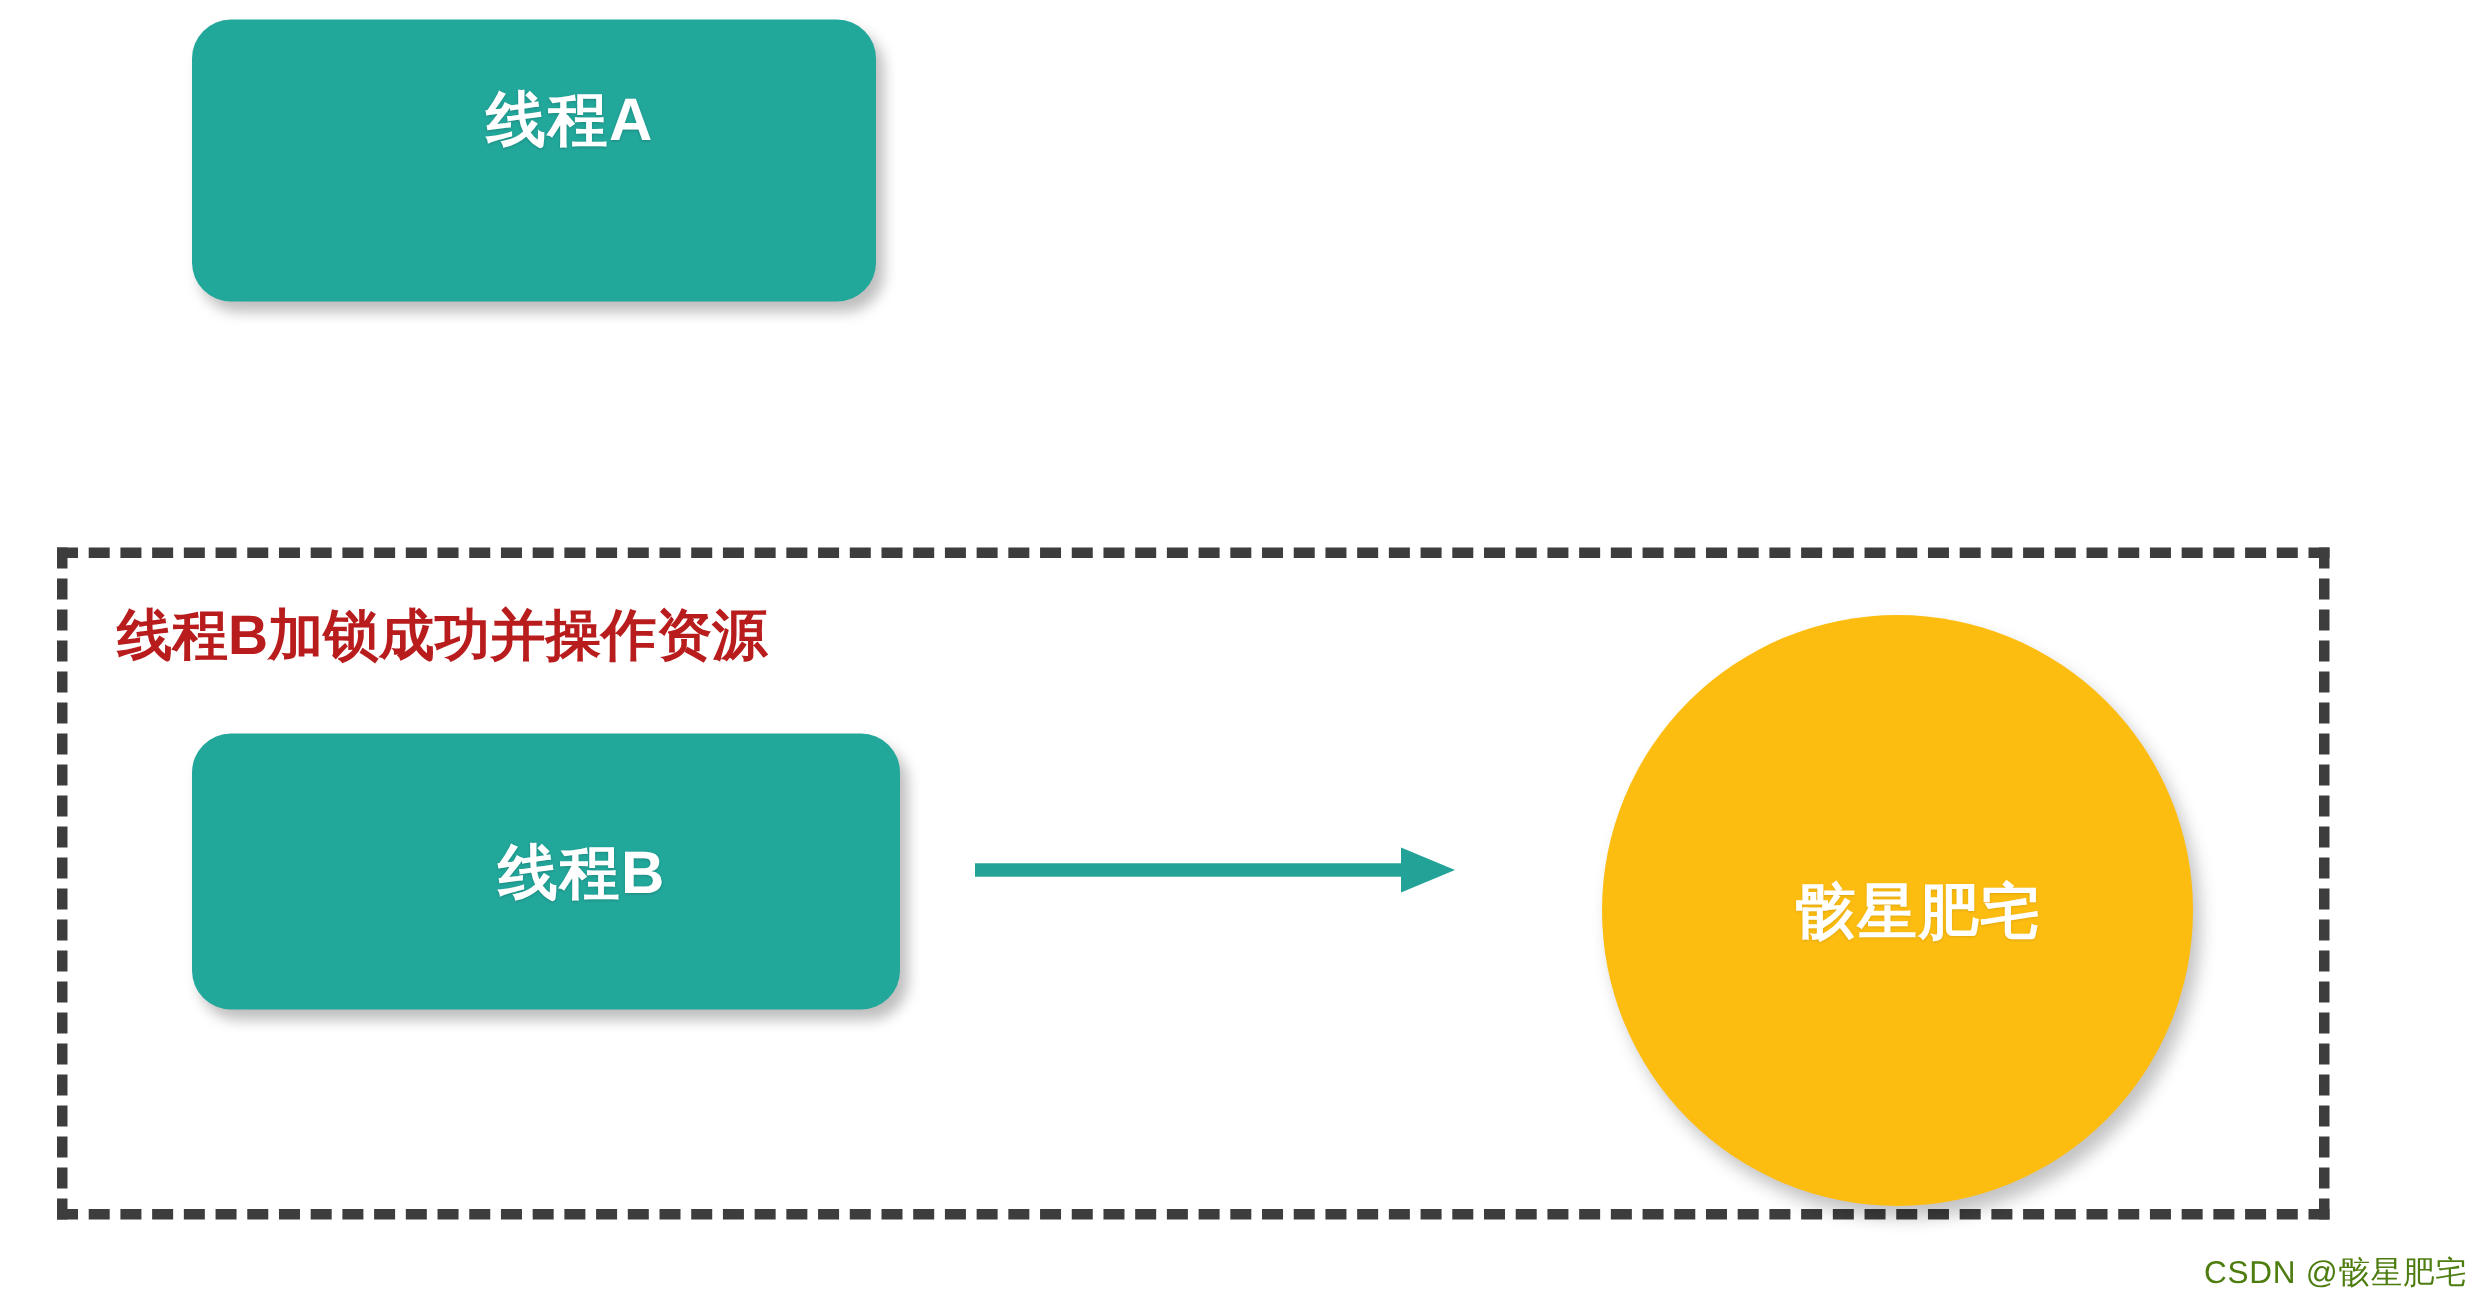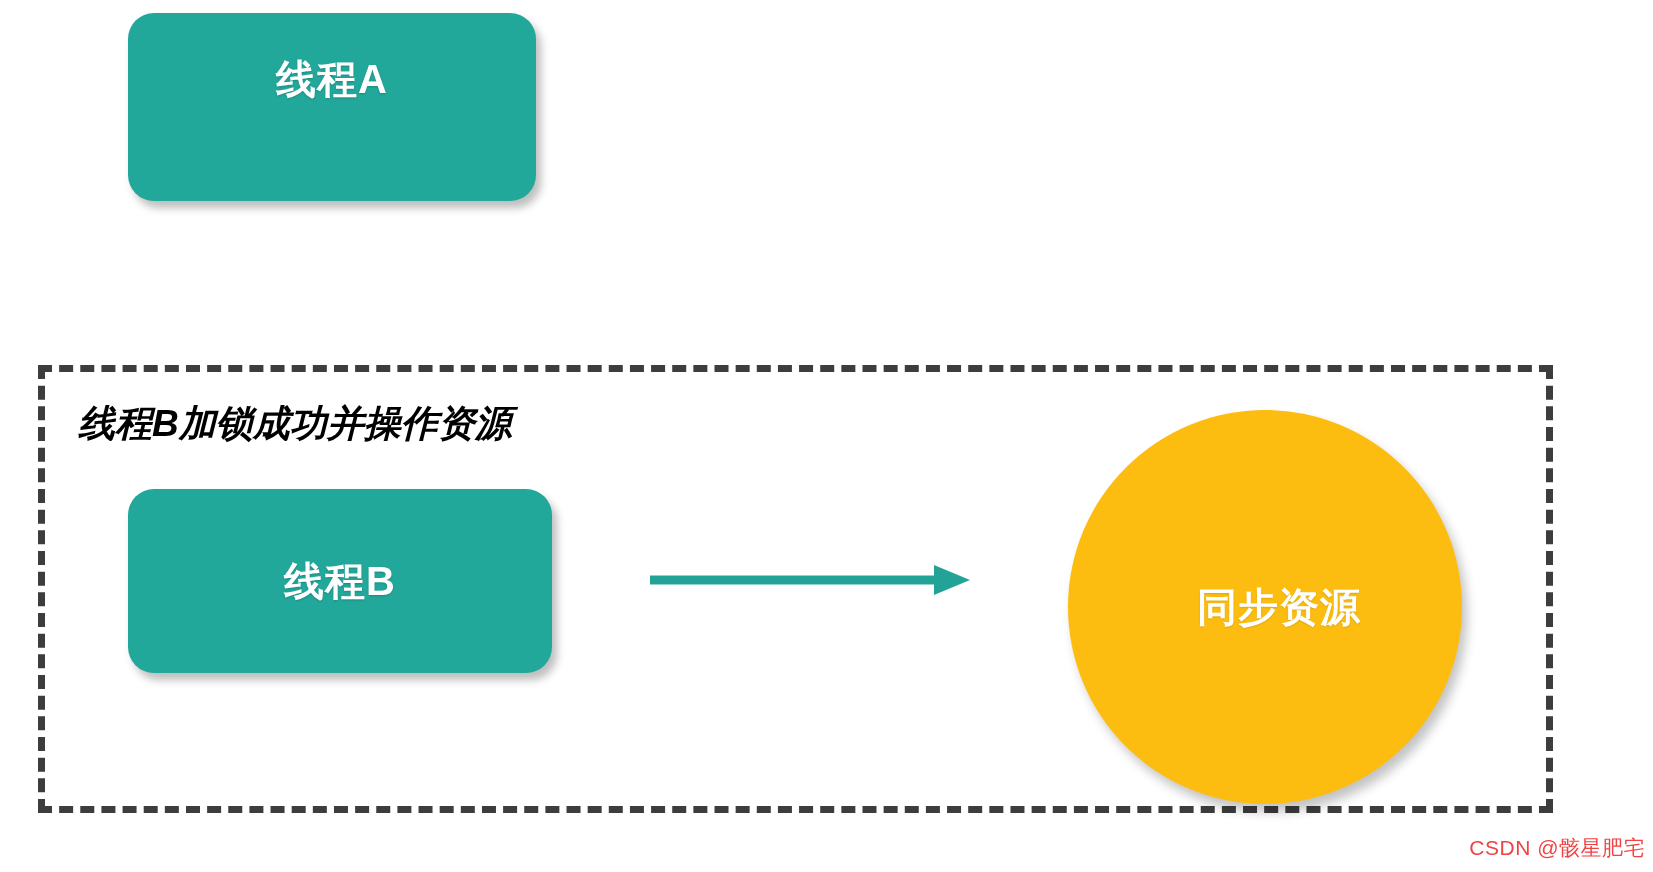--- a/index.html
+++ b/index.html
@@ -20,20 +20,21 @@
   }
 
   
   .proc-box {
     position: absolute;
     border-radius: 26px;
     display: flex;
     align-items: center;
     justify-content: center;
     box-shadow: 5px 7px 9px rgba(0,0,0,0.26);
+    padding-left: 48px;
   }
   .proc-box .proc-label {
     color: #ffffff;
     font-size: 40px;
     font-weight: bold;
     letter-spacing: 1px;
     text-shadow: 0 1px 2px rgba(0,0,0,0.18);
     user-select: none;
   }
 
@@ -67,25 +68,24 @@
     background: transparent;
   }
 
   
   #sync-block-caption {
     position: absolute;
     left: 78px;
     top: 399px;
     font-size: 37px;
     font-weight: bold;
-    color: #000000;
+    color: #b91c1c;
     letter-spacing: 0px;
     white-space: nowrap;
     user-select: none;
-    font-style: italic;
   }
 
   
   #flow-arrow {
     position: absolute;
     left: 648px;
     top: 556px;
     width: 330px;
     height: 48px;
   }
@@ -112,21 +112,21 @@
     text-shadow: 0 1px 2px rgba(0,0,0,0.12);
     user-select: none;
   }
 
   
   #watermark {
     position: absolute;
     right: 8px;
     bottom: 10px;
     font-size: 21px;
-    color: #ef4444;
+    color: #4d7c0f;
     letter-spacing: 0.5px;
     white-space: nowrap;
     user-select: none;
   }
 </style>
 </head>
 <body>
 
 <div id="canvas">
 
@@ -141,18 +141,18 @@
   <div id="thread-b-box" class="proc-box" style="background:#22a79b;">
     <span class="proc-label">线程B</span>
   </div>
 
   <svg id="flow-arrow" viewBox="0 0 330 48">
     <line x1="2" y1="24" x2="292" y2="24" stroke="#23a398" stroke-width="9" stroke-linecap="butt"></line>
     <polygon points="286,9 322,24 286,39" fill="#23a398"></polygon>
   </svg>
 
   <div id="resource-circle" style="background:#fdbd10;">
-    <span class="circle-label">同步资源</span>
+    <span class="circle-label">骸星肥宅</span>
   </div>
 
   <div id="watermark">CSDN @骸星肥宅</div>
 
 </div>
 
 </body></html>

